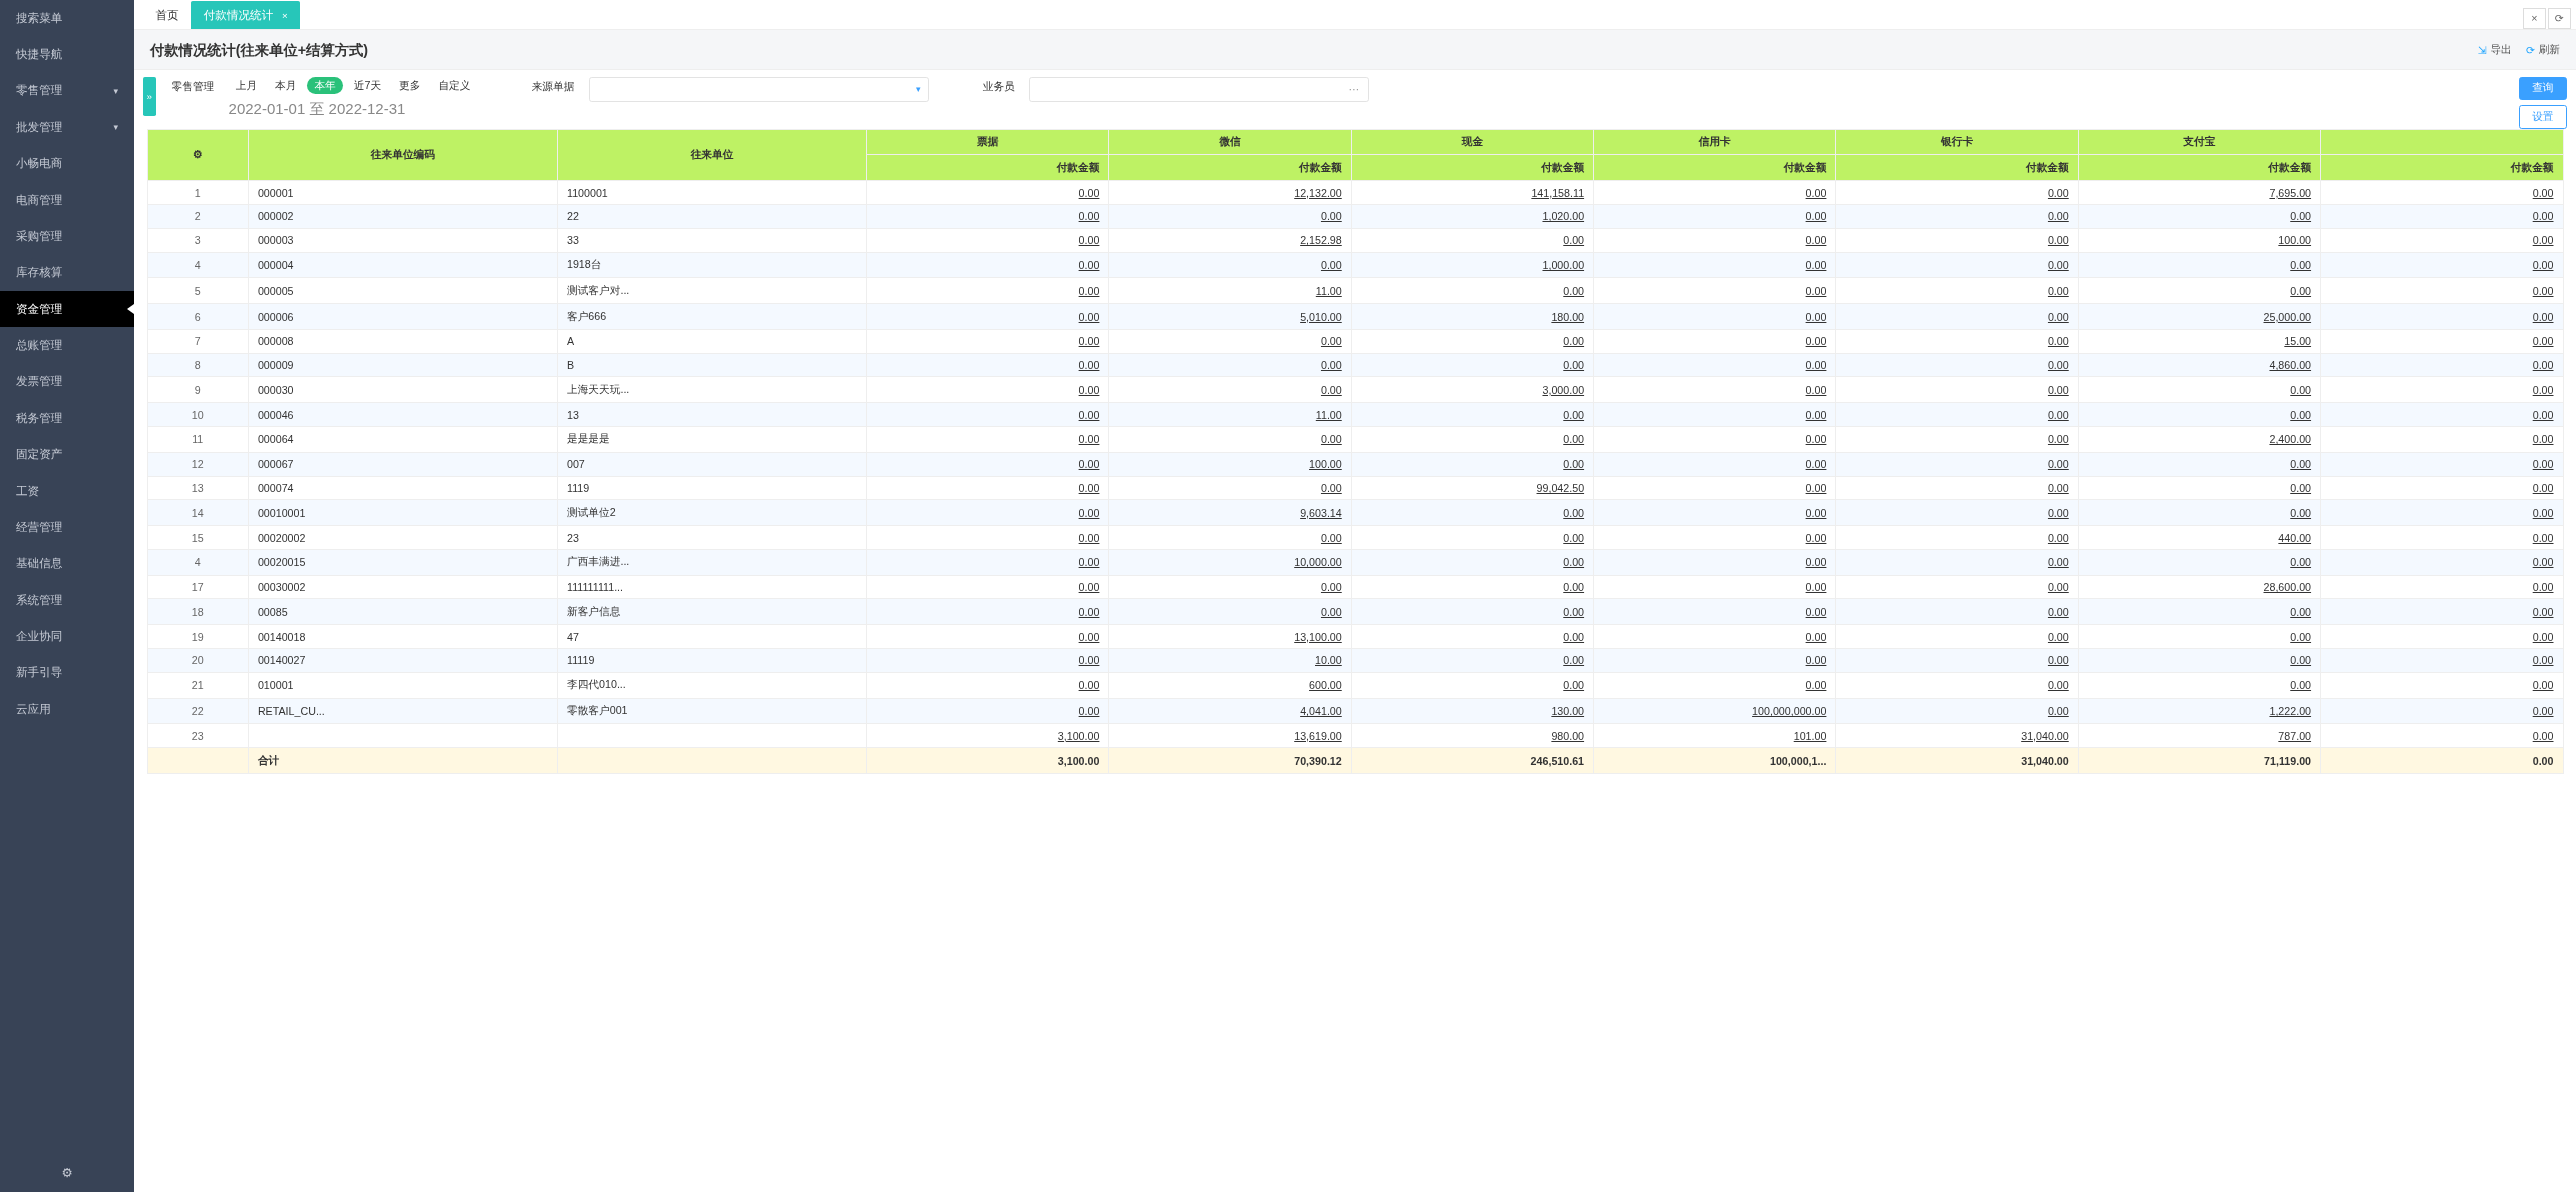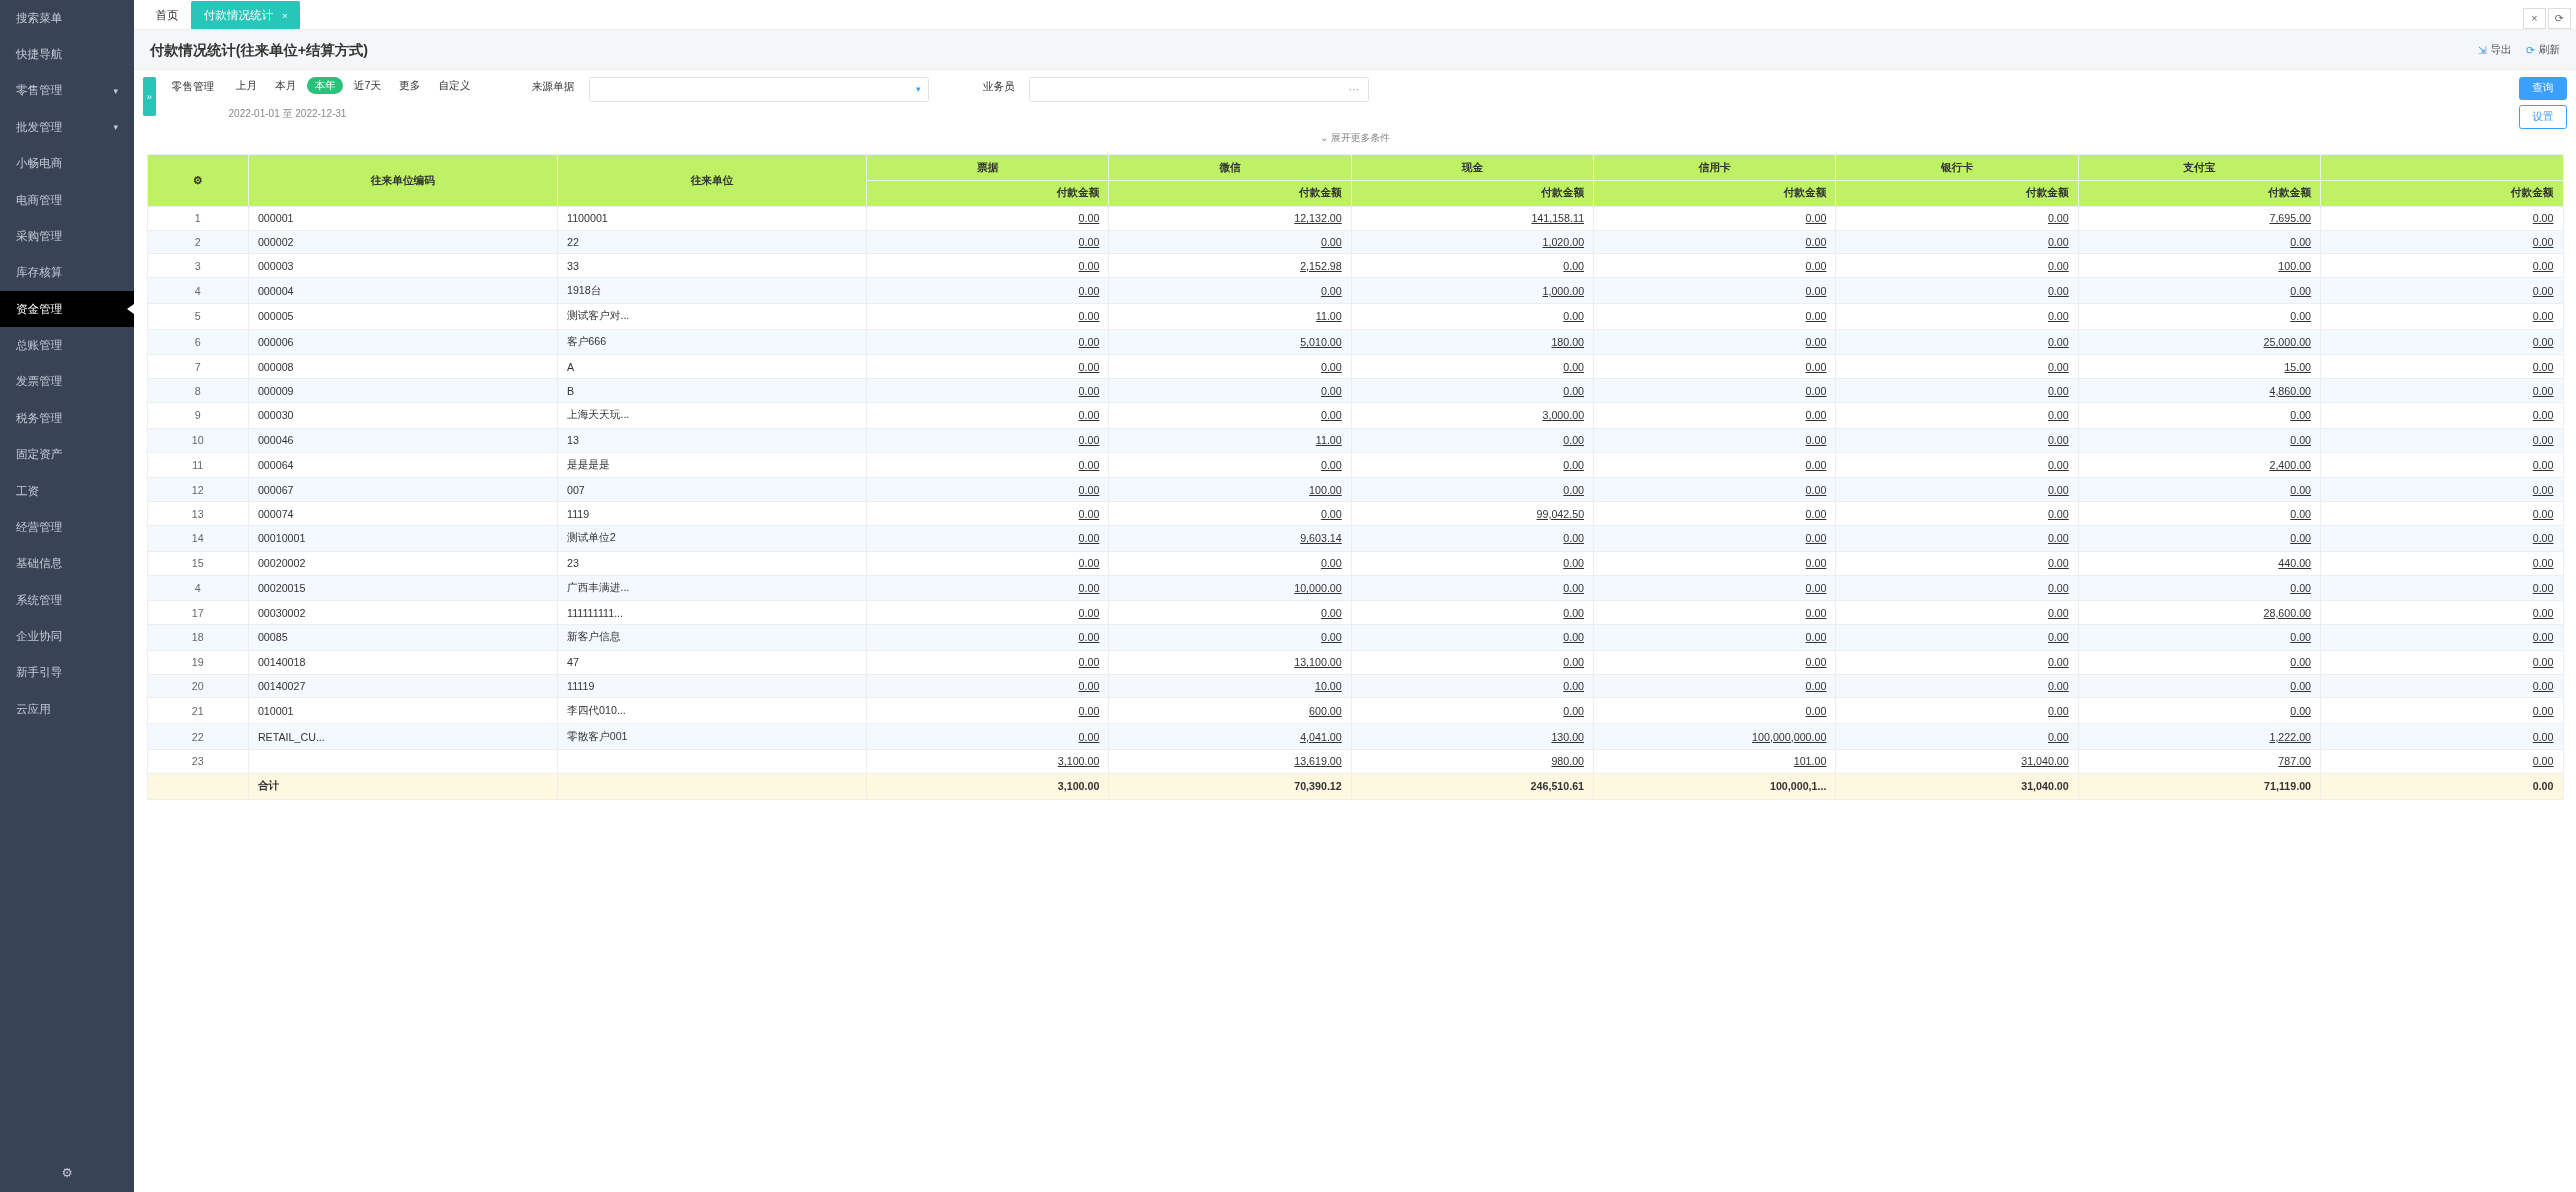--- a/index.html
+++ b/index.html
@@ -26,21 +26,21 @@
 .icon-export { color: #1aa3ff; }
 .icon-refresh { color: #1aa3ff; }
 .filter-wrap { display: flex; background: #fff; padding: 7.2px 9px 0; }
 .collapse-handle { width: 12.5px; background: #27c6b9; color: #fff; display: flex; align-items: center; justify-content: center; border-radius: 1.8px; height: 39px; cursor: pointer; font-size: 9.8px; margin-right: 16px; }
 .filters { flex: 1; display: flex; align-items: flex-start; gap: 54px; }
 .filter-group { display: flex; align-items: flex-start; gap: 14.3px; }
 .filter-label { color: #333; padding-top: 3.6px; }
 .date-pills { display: flex; gap: 3.6px; align-items: center; }
 .pill { padding: 1.8px 7.2px; border-radius: 9px; cursor: pointer; color: #333; }
 .pill.active { background: #2ac17a; color: #fff; }
-.date-text { color: #888; font-size: 10px; margin-top: 13px; }
+.date-text { color: #888; font-size: 15px; margin-top: 6px; }
 .input-box { border: 0.9px solid #e3e3e3; border-radius: 2.7px; min-width: 340px; height: 25px; display: flex; align-items: center; padding: 0 7.2px; position: relative; color: #999; }
 .input-suffix { margin-left: auto; color: #3aa0ff; font-size: 9px; }
 .input-dots { margin-left: auto; color: #999; letter-spacing: 1.8px; }
 .filter-right { margin-left: auto; display: flex; flex-direction: column; gap: 5.4px; align-items: flex-end; }
 .btn { padding: 3.6px 12.5px; border-radius: 2.7px; cursor: pointer; font-size: 10.7px; border: 0.9px solid transparent; }
 .btn-query { background: #3aa0ff; color: #fff; border-color: #3aa0ff; }
 .btn-setup { border: 0.9px solid #3aa0ff; color: #3aa0ff; background: #fff; }
 .expand-bar { text-align: center; padding: 3.6px 0 9px; color: #888; cursor: pointer; font-size: 9.8px; }
 .table-wrap { flex: 1; overflow: auto; padding: 0 12.5px 12.5px; }
 table { border-collapse: collapse; width: 100%; background: #fff; border: 0.9px solid #e5e5e5; }
@@ -188,24 +188,20 @@
             <span class="input-dots">⋯</span>
           </div>
         </div>
         <div class="filter-right">
           <div class="btn btn-query">查询</div>
           <div class="btn btn-setup">设置</div>
         </div>
       </div>
     </div>
 
-    <div class="expand-bar">
-      <span>⌄ </span>
-      <span>展开更多条件</span>
-    </div>
 
     <div class="table-wrap">
       <table>
         <thead>
           <tr class="group-row">
             <th rowspan="2" class="gear-th">⚙</th>
             <th rowspan="2" class="col-code">往来单位编码</th>
             <th rowspan="2" class="col-unit">往来单位</th>
             <th>票据</th>
             <th>微信</th>

